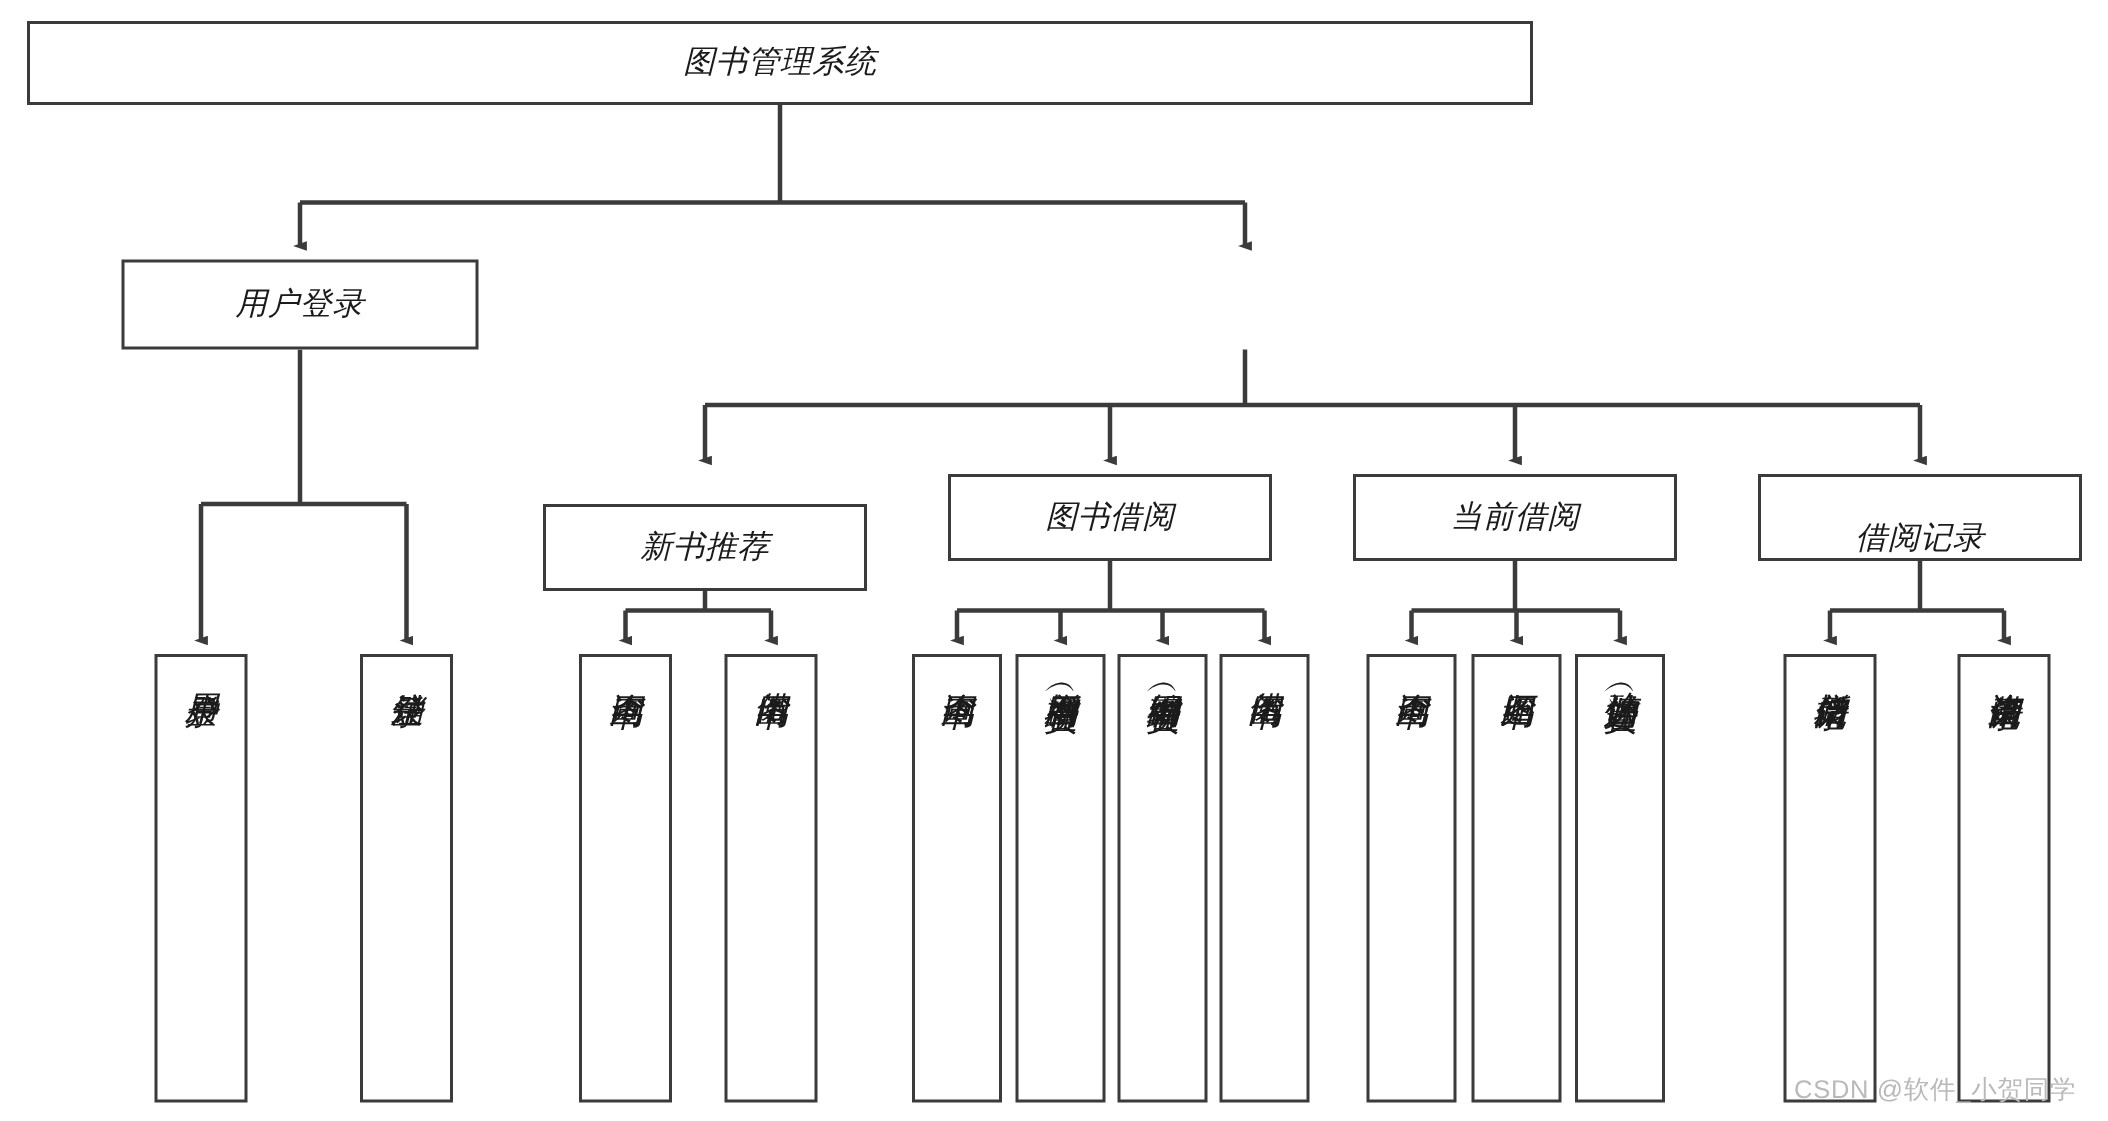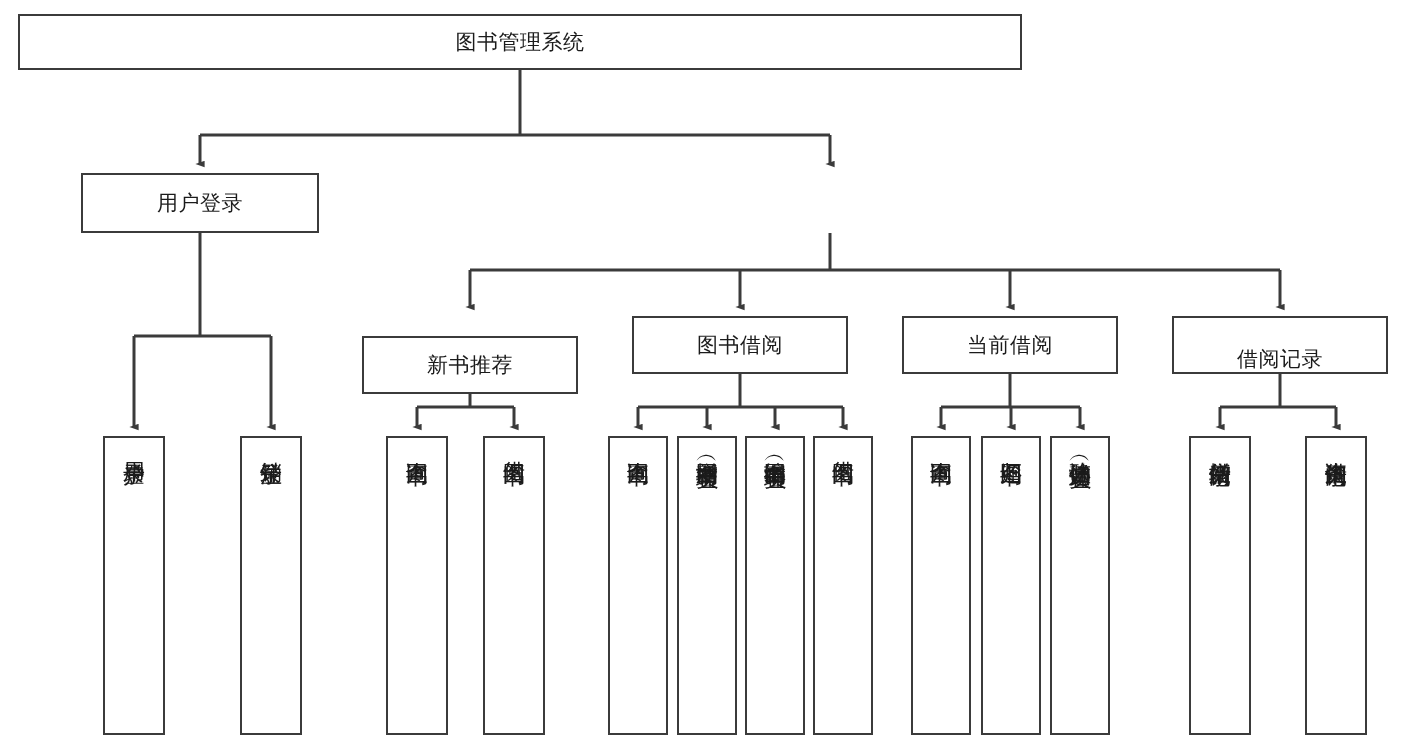--- a/index.html
+++ b/index.html
@@ -33,20 +33,21 @@
     display: flex;
     align-items: center;
     justify-content: center;
     color: #1b1b1b;
   }
   .node-label {
     display: block;
     text-align: center;
     line-height: 1.18;
     color: #1b1b1b;
+    font-style: italic;
   }
   .node.horizontal .node-label {
     font-size: 21px;
     letter-spacing: 0.5px;
   }
   .node.vertical {
     align-items: flex-start;
     padding-top: 6px;
   }
   .node.vertical .node-label {
@@ -178,14 +179,15 @@
     <span class="node-label">确认归还（管理员）</span>
   </div>
 
   <div class="node vertical" style="left:1189px; top:436px; width:62px; height:299px;">
     <span class="node-label">新增借阅记录</span>
   </div>
   <div class="node vertical" style="left:1305px; top:436px; width:62px; height:299px;">
     <span class="node-label">查询借阅记录</span>
   </div>
 
+  <div class="watermark" style="left:1196px; top:715px;">CSDN @软件_小贺同学</div>
 
 </div>
 
 </body></html>

